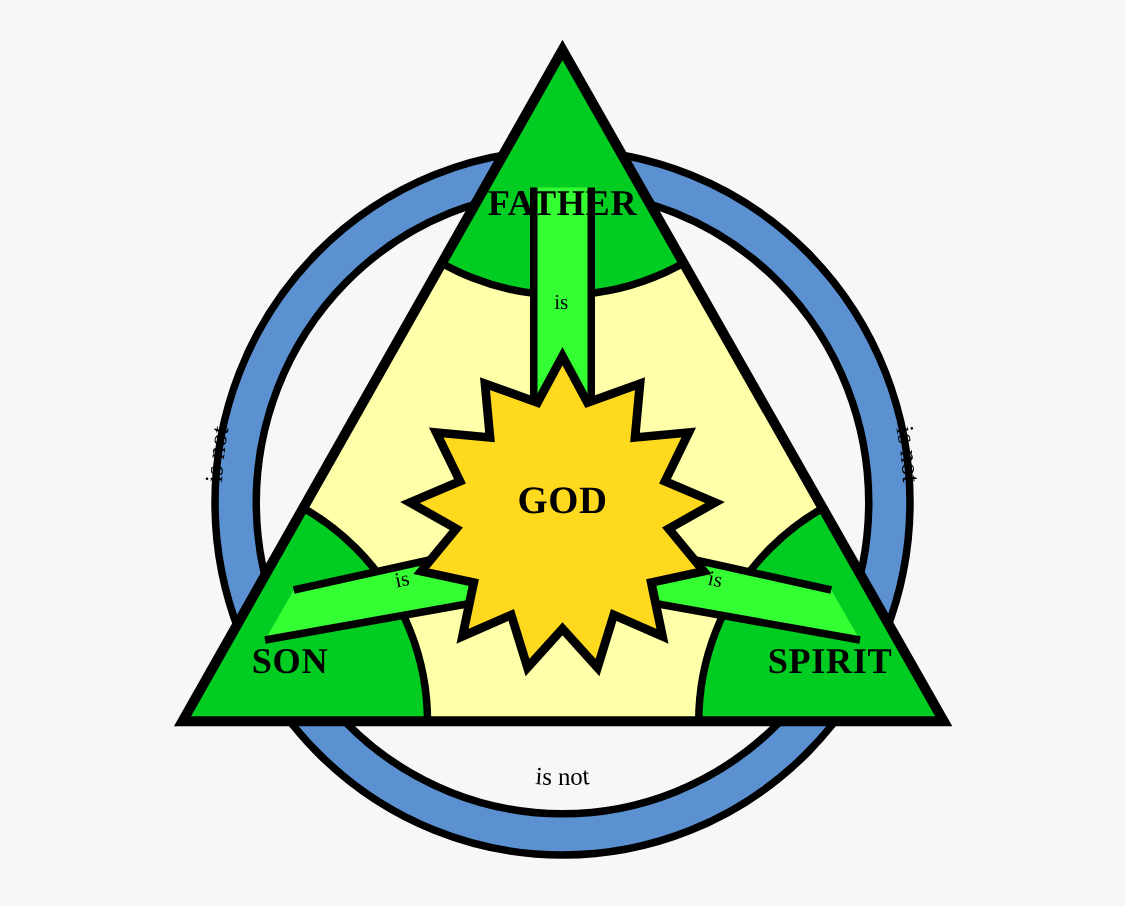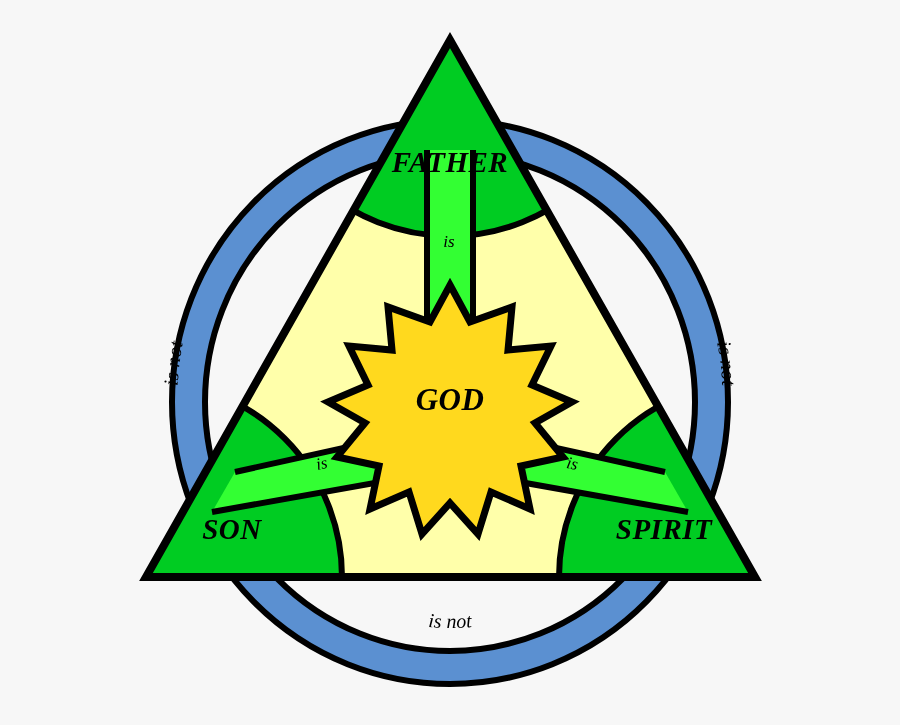--- a/index.html
+++ b/index.html
@@ -11,21 +11,20 @@
     width: 900px;
     height: 725px;
     overflow: hidden;
     font-family: "Liberation Serif", serif;
   }
   #stage {
     position: relative;
     width: 900px;
     height: 725px;
     background: #f7f7f7;
-    font-style: italic;
   }
   #trinity-svg {
     display: block;
     width: 900px;
     height: 725px;
   }
   .lbl-major {
     font-family: "Liberation Serif", serif;
     font-weight: bold;
     font-size: 29px;

